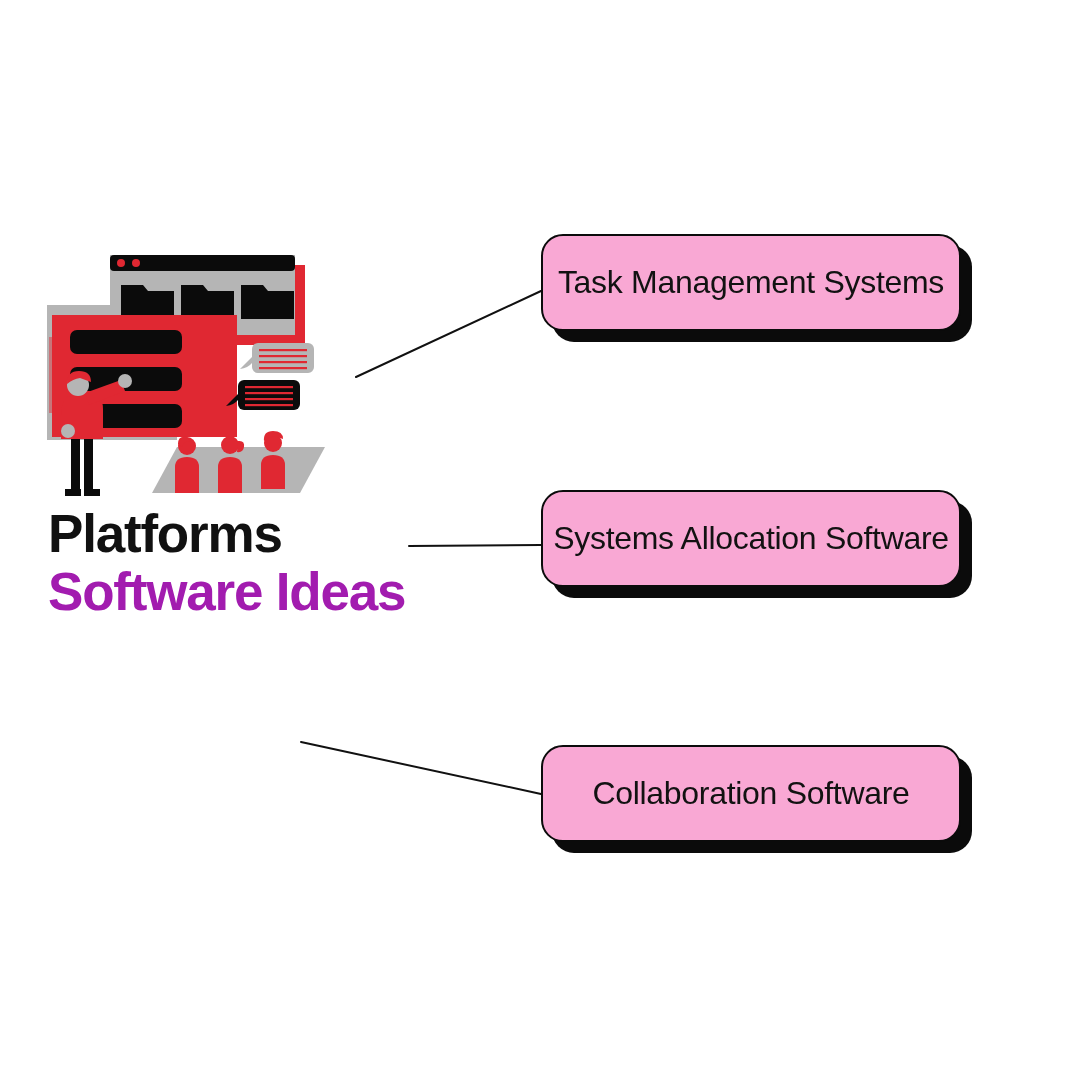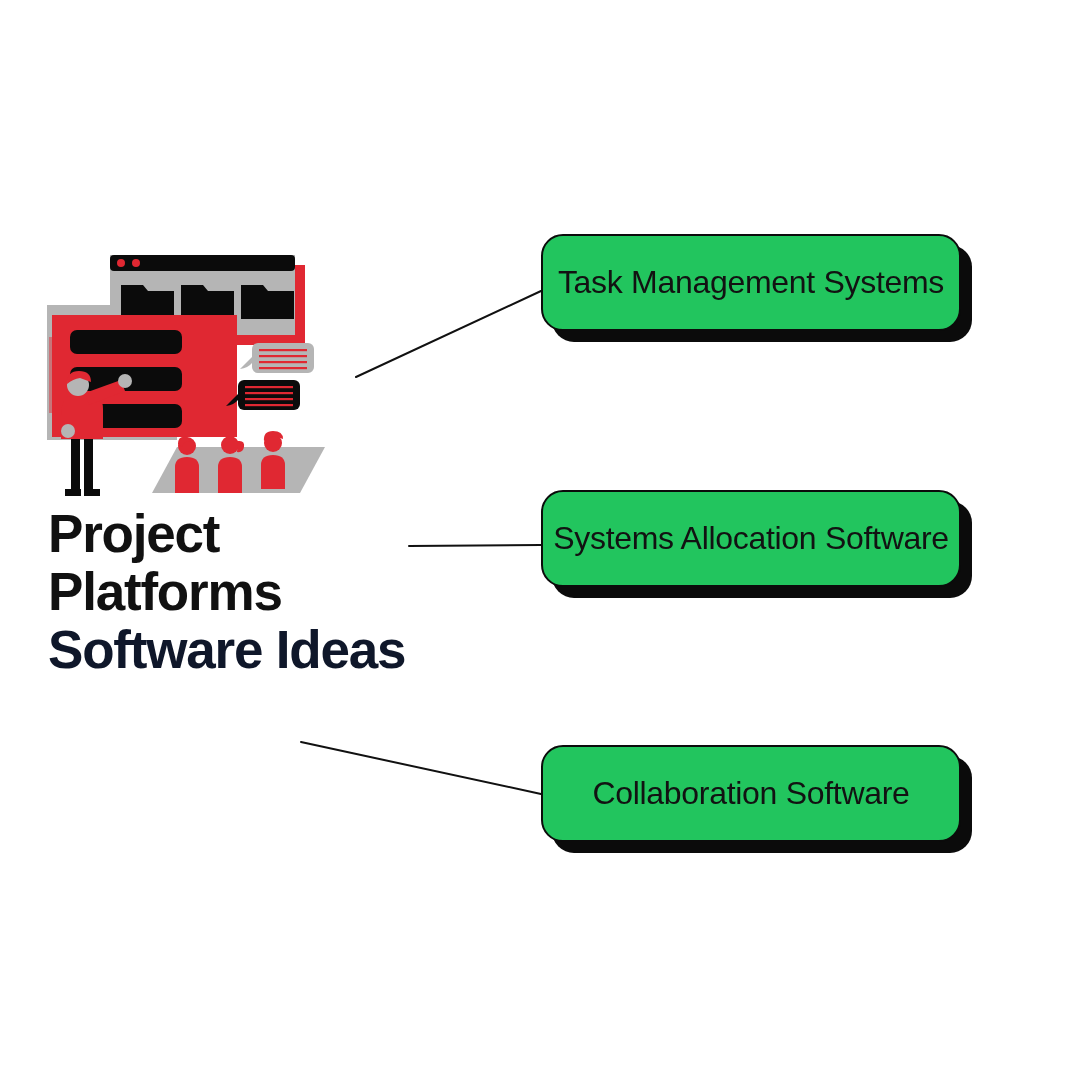--- a/index.html
+++ b/index.html
@@ -40,21 +40,21 @@
     top: 505px;
     width: 430px;
     font-weight: 800;
     font-size: 53px;
     line-height: 58px;
     letter-spacing: -1.2px;
     color: #111111;
     font-family: "Liberation Sans", sans-serif;
   }
   .headline .line { display: block; white-space: nowrap; }
-  .headline .accent { color: #0f172a; }
+  .headline .accent { color: #a21caf; }
 
   
   .card {
     position: absolute;
     width: 420px;
     height: 97px;
     box-sizing: border-box;
   }
   .card .shadow {
     position: absolute;
@@ -65,21 +65,21 @@
     background: #0b0b0b;
     border-radius: 22px;
   }
   .card .face {
     position: absolute;
     left: 0;
     top: 0;
     width: 420px;
     height: 97px;
     box-sizing: border-box;
-    background: #22c55e;
+    background: #f9a8d4;
     border: 2.5px solid #0b0b0b;
     border-radius: 22px;
     display: flex;
     align-items: center;
     justify-content: center;
     padding: 0 16px;
   }
   .card .label {
     font-family: "Liberation Sans", sans-serif;
     font-size: 32px;
@@ -186,21 +186,20 @@
       </g>
       <g>
         <circle cx="228" cy="198" r="9" fill="#E02832"></circle>
         <path d="M219 196 q-1 -10 9 -10 q10 0 10 8 l-6 -2 q-7 -1 -13 4 z" fill="#E02832"></path>
         <path d="M216 244 v-24 q0 -10 12 -10 q12 0 12 10 v24 z" fill="#E02832"></path>
       </g>
     </svg>
   </div>
 
   <div class="headline">
-    <span class="line">Project</span>
     <span class="line">Platforms</span>
     <span class="line accent">Software Ideas</span>
   </div>
 
   <div class="card" id="card-1">
     <div class="shadow"></div>
     <div class="face">
       <span class="label">Task Management Systems</span>
     </div>
   </div>

